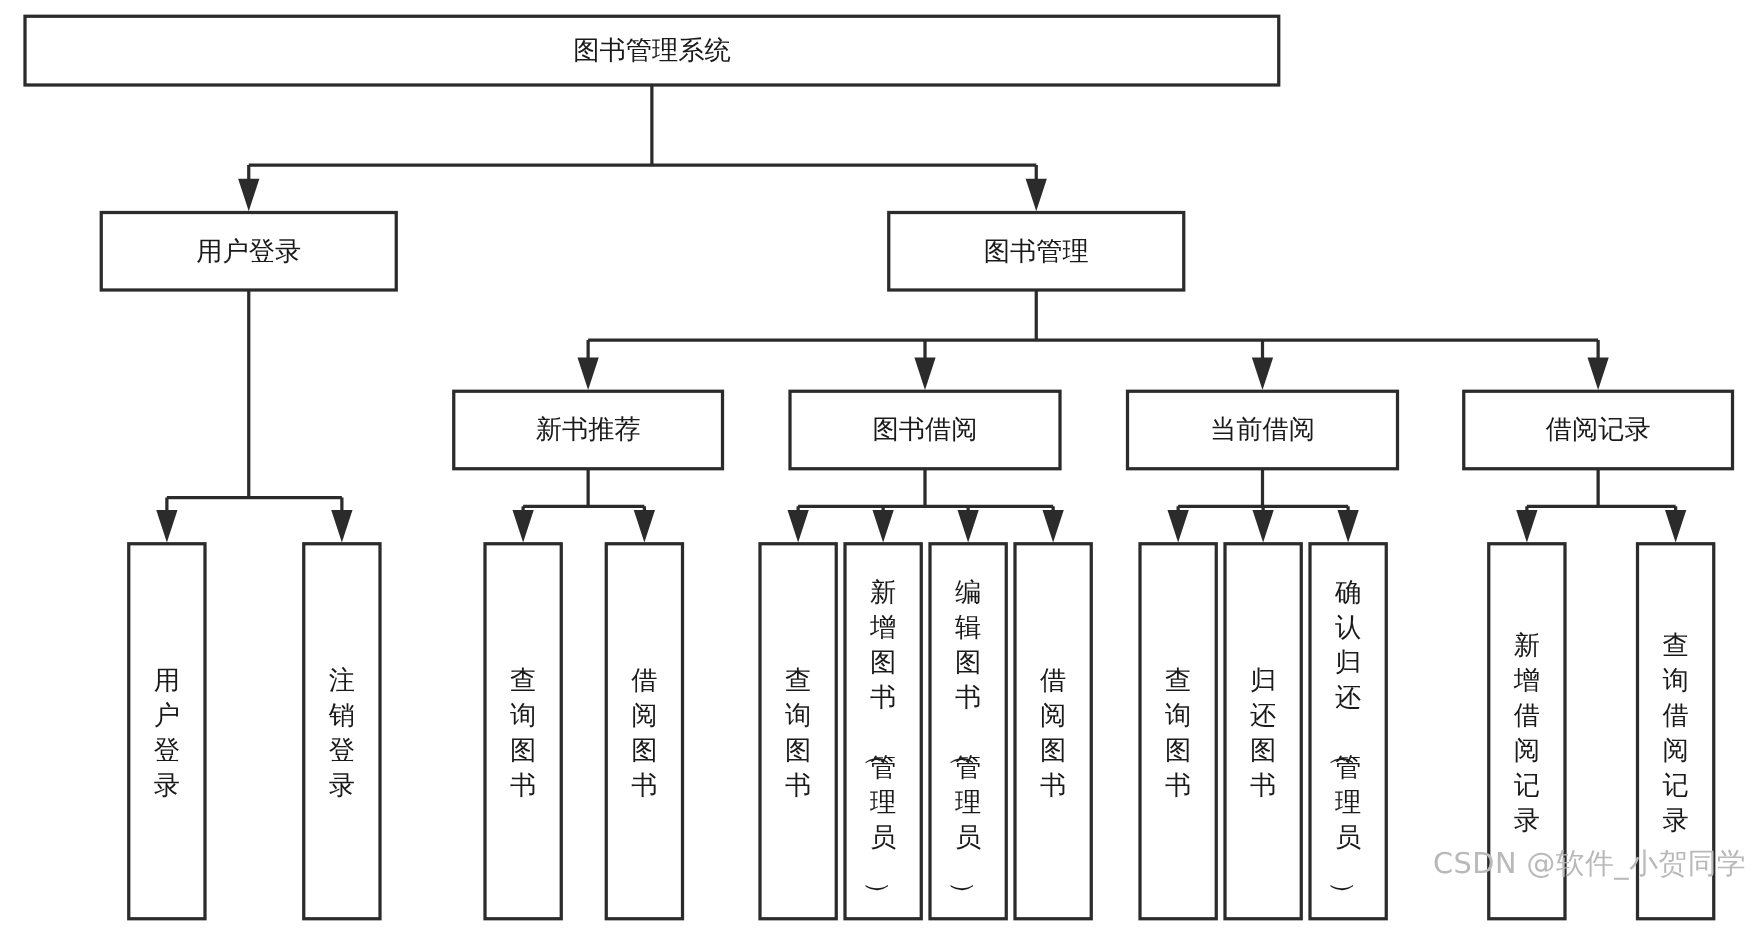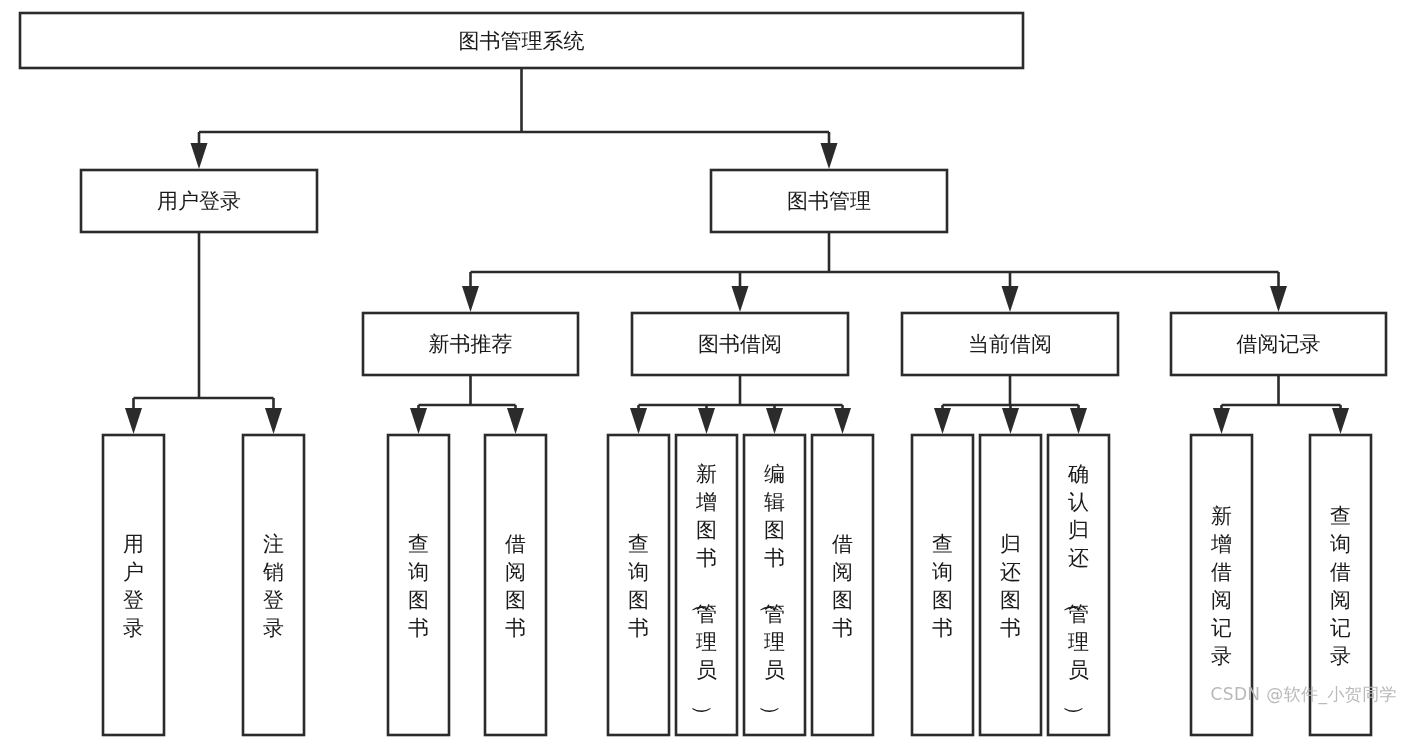--- a/index.html
+++ b/index.html
@@ -54,21 +54,21 @@
     font-family: "DejaVu Sans", "Liberation Sans", sans-serif;
     font-size: 21px;
     fill: #1a1a1a;
     text-anchor: middle;
   }
   .watermark-text {
     position: absolute;
     right: 8px;
     bottom: 4px;
     font-family: "DejaVu Sans", "Liberation Sans", sans-serif;
-    font-size: 17px;
+    font-size: 23px;
     color: #b9b9b9;
     white-space: nowrap;
     user-select: none;
     letter-spacing: 0.4px;
   }
 </style>
 </head>
 <body>
 
 <div id="diagram-root">

